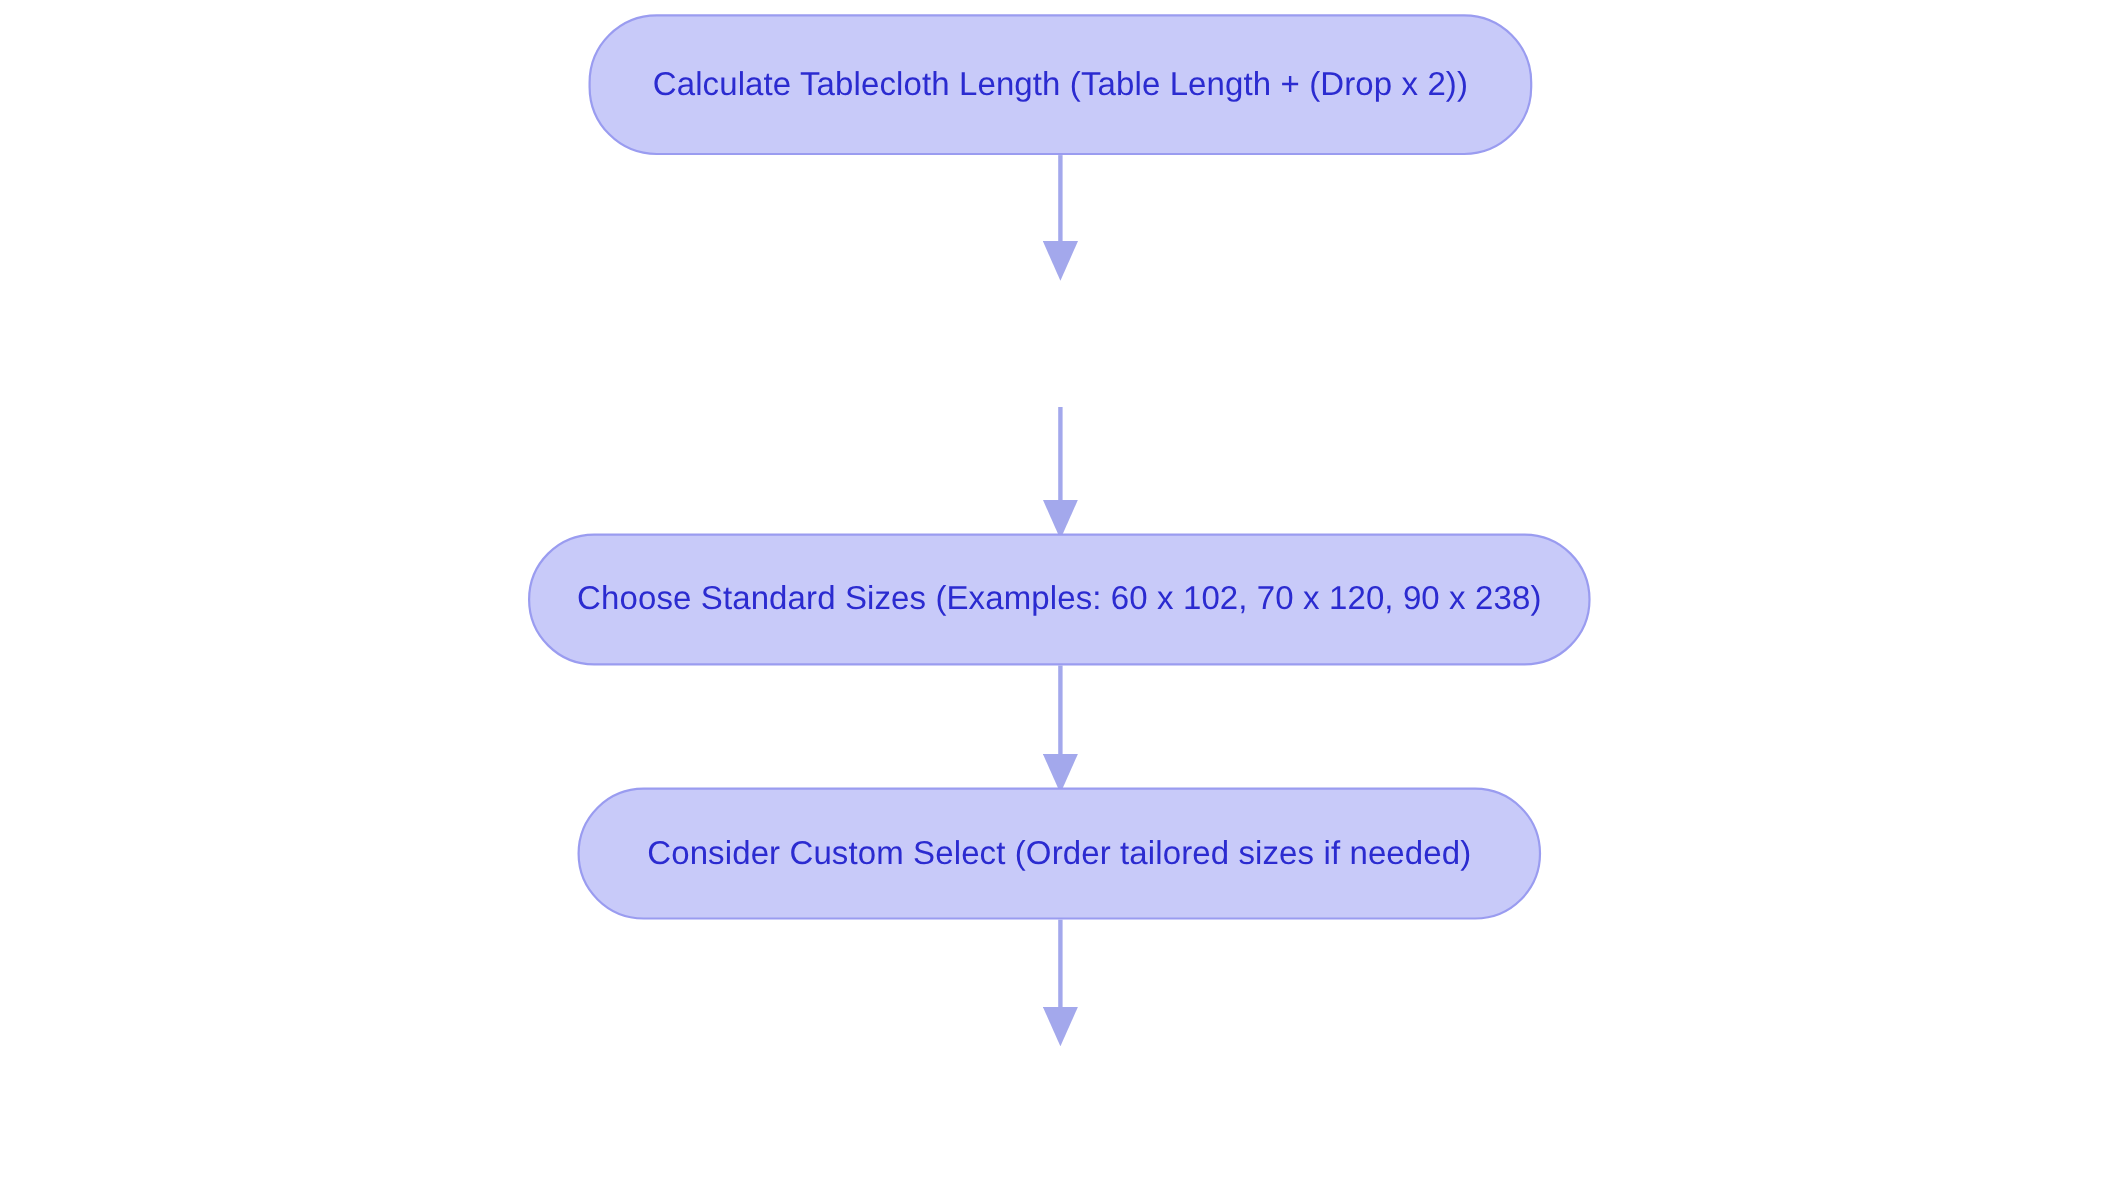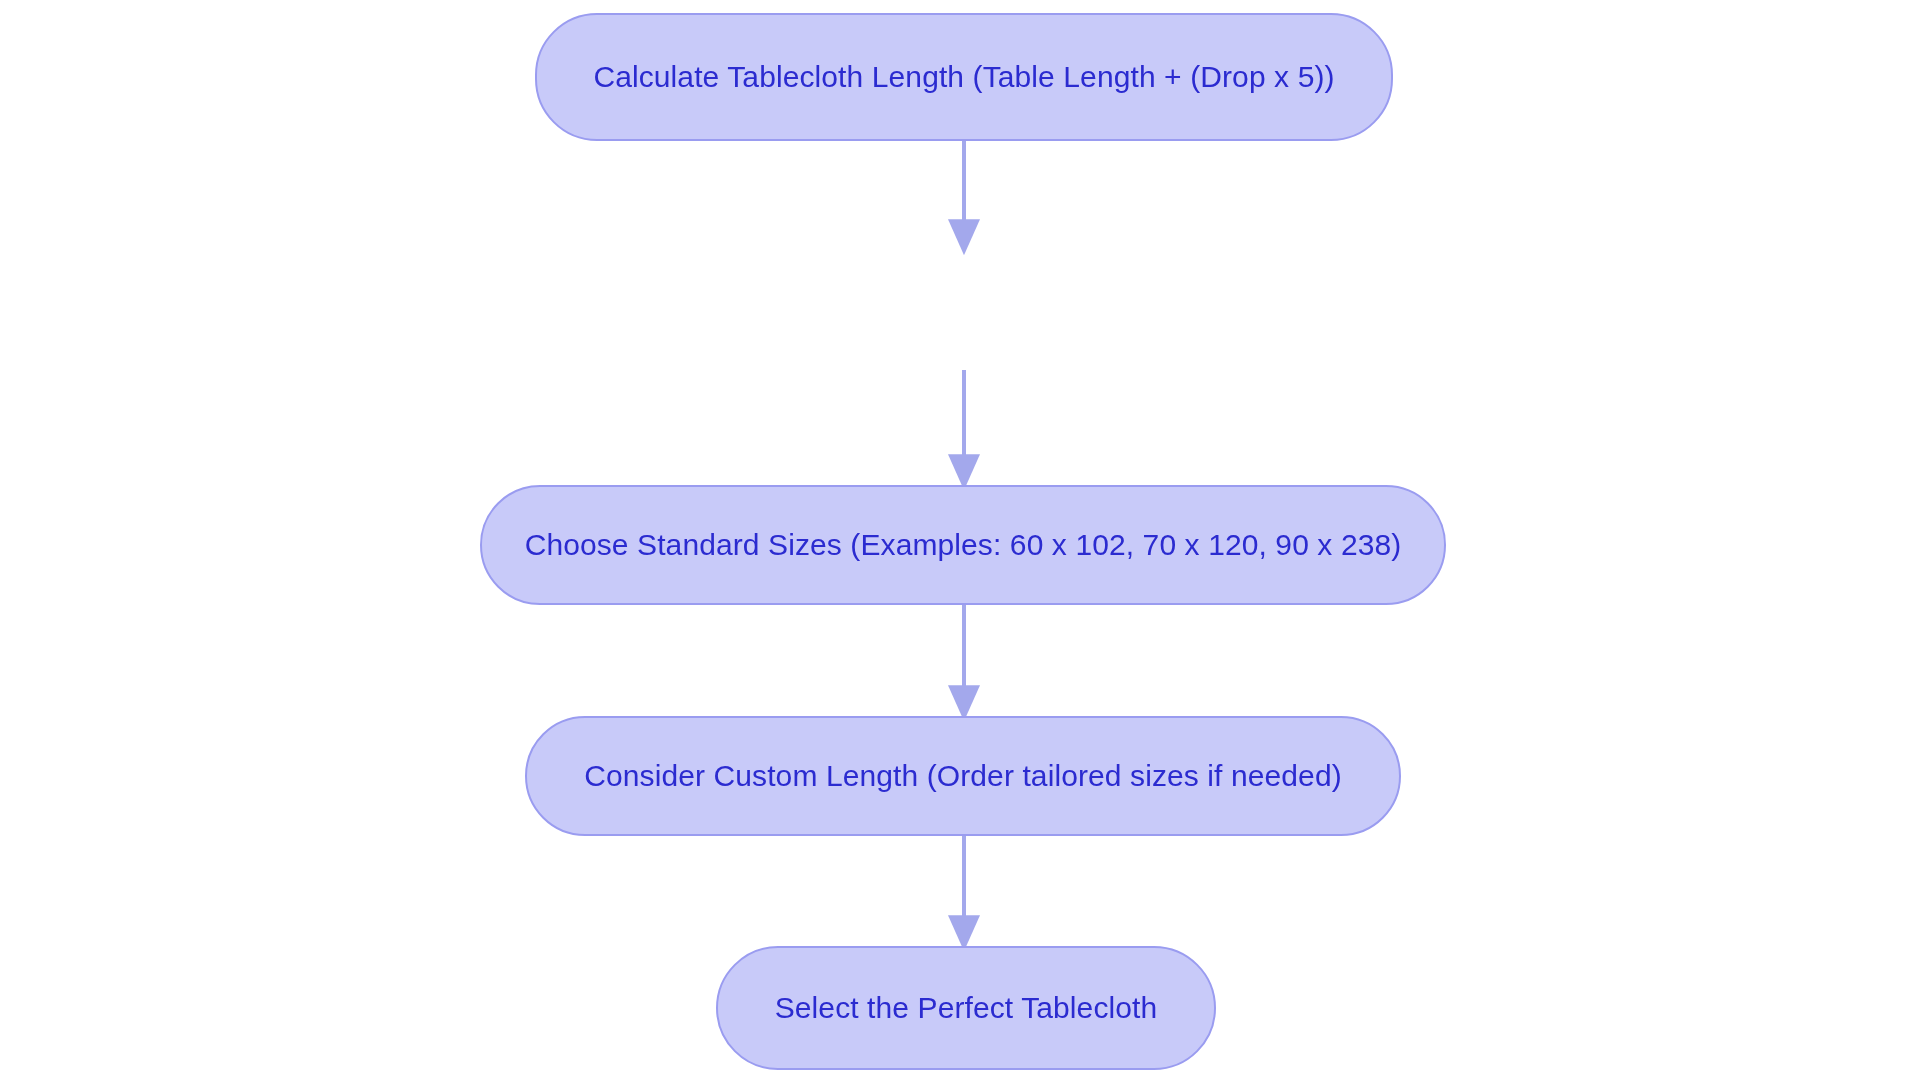--- a/index.html
+++ b/index.html
@@ -70,29 +70,26 @@
     <line x1="964" y1="141" x2="964" y2="224" stroke="#a3a8ec" stroke-width="4" marker-end="url(#arrowhead)"></line>
 
     <line x1="964" y1="370" x2="964" y2="459" stroke="#a3a8ec" stroke-width="4" marker-end="url(#arrowhead)"></line>
 
     <line x1="964" y1="605" x2="964" y2="690" stroke="#a3a8ec" stroke-width="4" marker-end="url(#arrowhead)"></line>
 
     <line x1="964" y1="836" x2="964" y2="920" stroke="#a3a8ec" stroke-width="4" marker-end="url(#arrowhead)"></line>
   </svg>
 
   <div class="flow-node" id="node-0">
-    <span class="node-label">Calculate Tablecloth Length (Table Length + (Drop x 5))</span>
+    <span class="node-label">Calculate Tablecloth Length (Table Length + (Drop x 2))</span>
   </div>
 
 
   <div class="flow-node" id="node-2">
     <span class="node-label">Choose Standard Sizes (Examples: 60 x 102, 70 x 120, 90 x 238)</span>
   </div>
 
   <div class="flow-node" id="node-3">
-    <span class="node-label">Consider Custom Length (Order tailored sizes if needed)</span>
+    <span class="node-label">Consider Custom Select (Order tailored sizes if needed)</span>
   </div>
 
-  <div class="flow-node" id="node-4">
-    <span class="node-label">Select the Perfect Tablecloth</span>
-  </div>
 
 </div>
 
 </body></html>

